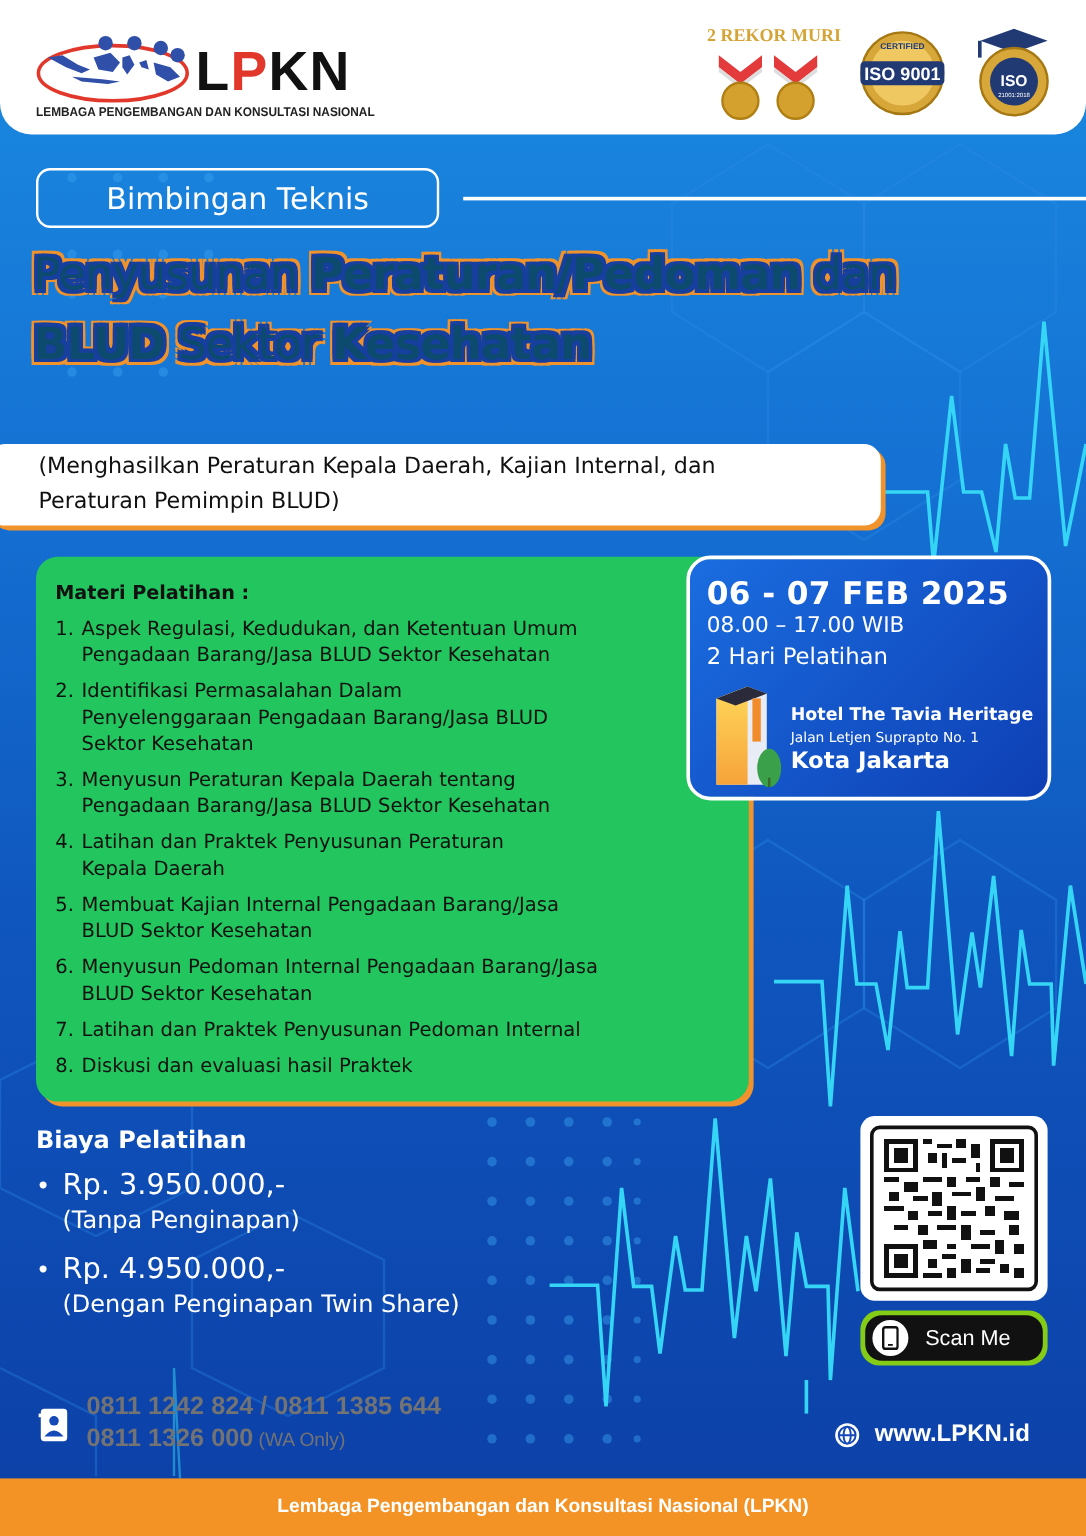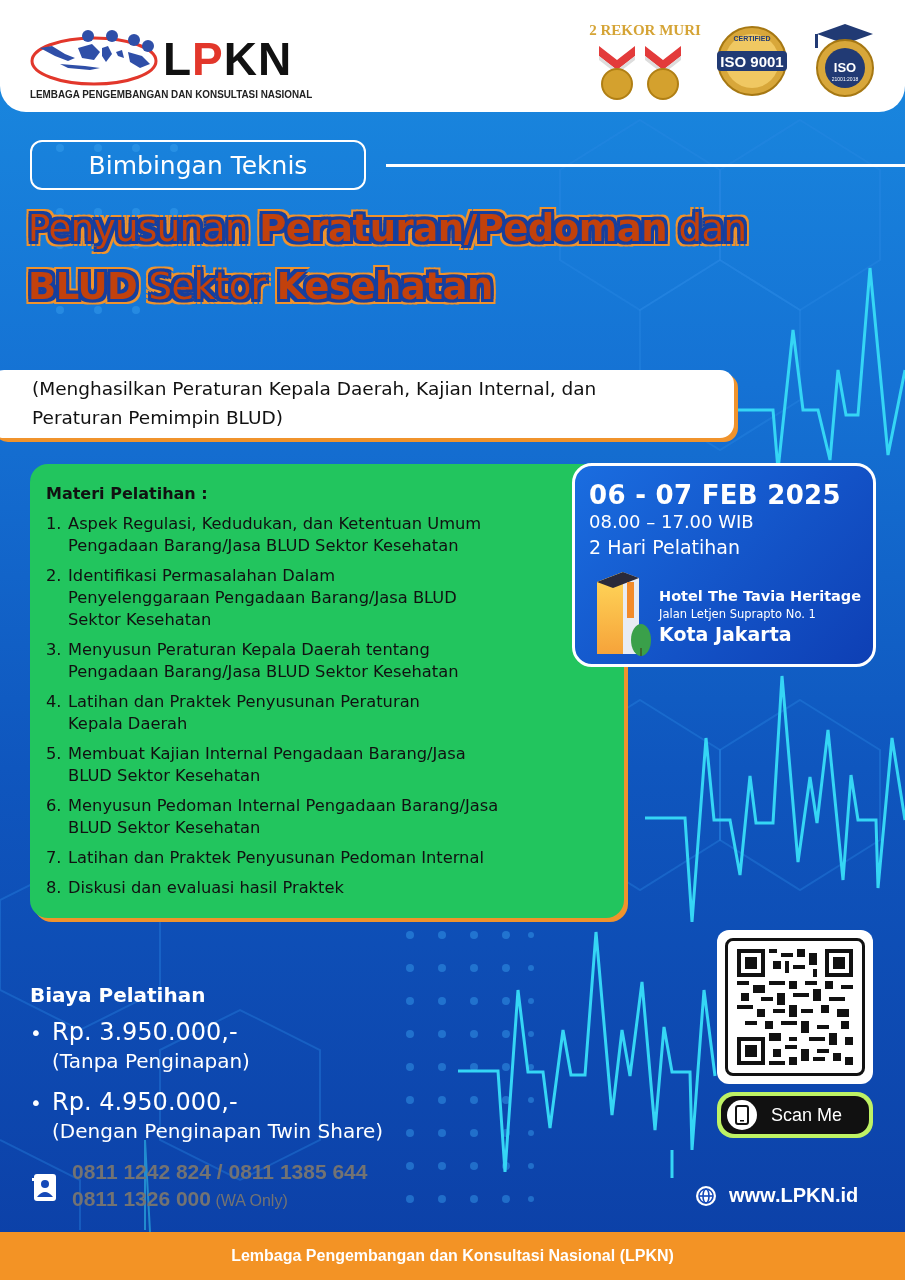--- a/index.html
+++ b/index.html
@@ -42,21 +42,21 @@
   .bimtek {
     position: absolute; left: 30px; top: 140px; width: 336px; height: 50px;
     border: 2px solid #fff; border-radius: 12px;
     color: #fff; font-size: 25px; display: flex; align-items: center; justify-content: center;
     font-family: "DejaVu Sans", sans-serif;
   }
   .bimtek-line { position: absolute; left: 386px; top: 164px; width: 519px; height: 3px; background: #fff; }
   
   .title {
     position: absolute; left: 28px; top: 200px; width: 860px;
-    font-family: "DejaVu Sans", sans-serif; font-size: 37px; line-height: 58px; color: #c2410c;
+    font-family: "DejaVu Sans", sans-serif; font-size: 37px; line-height: 58px; color: #0c4a6e;
     letter-spacing: -0.5px;
   }
   .title span {
     -webkit-text-stroke: 0px;
     text-shadow:
       -3px -3px 0 #163f9e, 3px -3px 0 #163f9e, -3px 3px 0 #163f9e, 3px 3px 0 #163f9e,
       0 -3px 0 #163f9e, 0 3px 0 #163f9e, -3px 0 0 #163f9e, 3px 0 0 #163f9e,
       -5px -5px 0 #f0932c, 5px -5px 0 #f0932c, -5px 5px 0 #f0932c, 5px 5px 0 #f0932c,
       0 -5px 0 #f0932c, 0 5px 0 #f0932c, -5px 0 0 #f0932c, 5px 0 0 #f0932c;
   }
@@ -91,34 +91,34 @@
   .sch-date { font-weight: 700; font-size: 26px; line-height: 30px; letter-spacing: 0.3px; }
   .sch-time { font-size: 18px; line-height: 24px; }
   .sch-days { font-size: 19px; line-height: 26px; }
   .hotel-icon { position: absolute; left: 18px; top: 102px; }
   .hotel-info { position: absolute; left: 84px; top: 120px; }
   .hotel-name { font-weight: 700; font-size: 14.5px; line-height: 20px; }
   .hotel-addr { font-size: 11.5px; line-height: 16px; }
   .hotel-city { font-weight: 700; font-size: 19px; line-height: 24px; }
   
   .biaya { position: absolute; left: 30px; top: 935px; color: #fff; }
-  .biaya-title { font-weight: 700; font-size: 20px; line-height: 30px; margin-bottom: 8px; margin-top: 45px; }
+  .biaya-title { font-weight: 700; font-size: 20px; line-height: 30px; margin-bottom: 8px; }
   .price { display: flex; align-items: baseline; }
   .bullet { width: 22px; font-size: 20px; }
   .price-val { font-weight: 400; font-size: 24px; line-height: 28px; }
   .price-note { font-size: 20px; line-height: 30px; padding-left: 22px; margin-bottom: 12px; }
   
   .qr-box {
     position: absolute; left: 717px; top: 930px; width: 156px; height: 154px;
     background: #fff; border-radius: 12px; padding: 8px;
   }
   .qr-inner { width: 140px; height: 138px; border: 3px solid #111; border-radius: 8px; padding: 8px; }
   .scan-btn {
     position: absolute; left: 717px; top: 1092px; width: 156px; height: 46px;
-    background: #bef264; border-radius: 16px; padding: 4px;
+    background: #84cc16; border-radius: 16px; padding: 4px;
   }
   .scan-inner {
     width: 100%; height: 100%; background: #111; border-radius: 14px;
     display: flex; align-items: center; color: #fff; font-size: 18px;
     font-family: "Liberation Sans", sans-serif;
   }
   .phone-circle {
     width: 30px; height: 30px; border-radius: 50%; background: #fff; margin: 0 14px 0 6px;
     display: flex; align-items: center; justify-content: center;
   }

